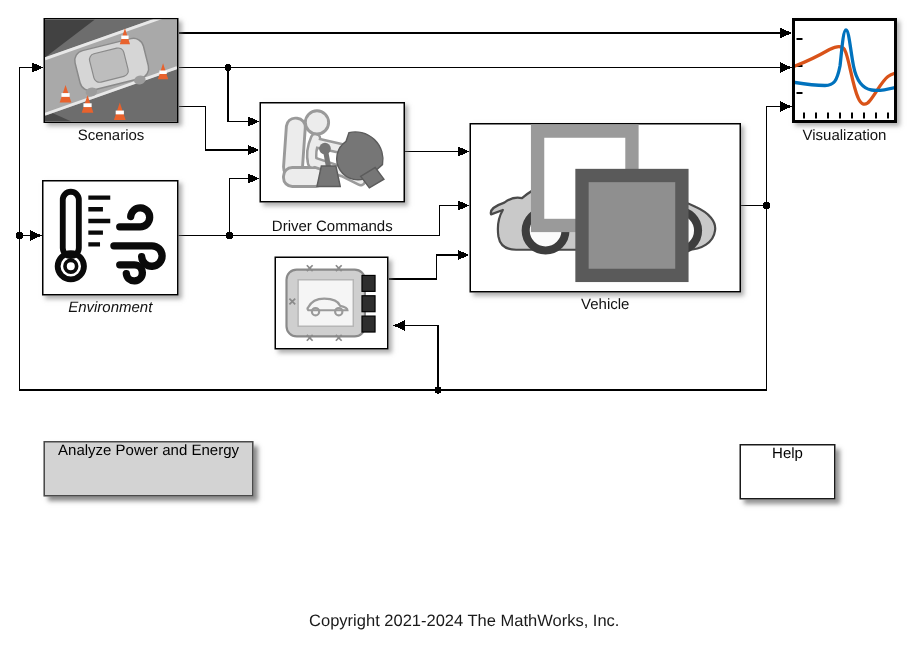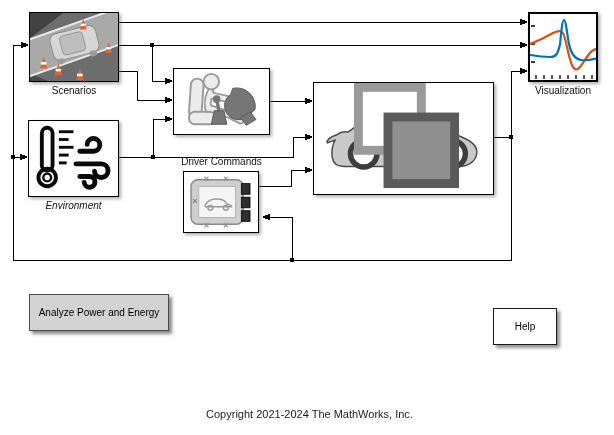--- a/index.html
+++ b/index.html
@@ -1,38 +1,38 @@
 <!DOCTYPE html>
 <html><head>
 <meta charset="utf-8">
 <style>
   html,body{margin:0;padding:0;background:#fff;}
   #canvas{
     position:relative;width:614px;height:435px;background:#fff;overflow:hidden;
-    font-family:"Liberation Sans","DejaVu Sans",sans-serif;color:#000;
+    font-family:"Liberation Sans","DejaVu Sans",sans-serif;color:#000;border-radius:18px;
   }
   .block{
     position:absolute;background:#fff;border:1px solid #000;box-sizing:border-box;
     box-shadow:2px 2px 3px rgba(110,110,110,0.55);
   }
   .block svg{display:block;width:100%;height:100%;}
   .blk-label{
     position:absolute;font-size:10px;text-align:center;white-space:nowrap;color:#111;
   }
   #wires{position:absolute;left:0;top:0;pointer-events:none;}
   .btn{
-    position:absolute;display:flex;align-items:center;justify-content:center;
+    position:absolute;display:flex;justify-content:center;
     font-size:10px;box-sizing:border-box;cursor:default;
   }
   #btn-analyze{
     left:29px;top:294px;width:140px;height:37px;background:#d3d3d3;
     border:1px solid #4a4a4a;box-shadow:3px 3px 3px rgba(60,60,60,0.6);
   }
   #btn-help{
-    left:493px;top:308px;width:64px;height:37px;background:#fff;
+    left:493px;top:296px;width:64px;height:37px;background:#fff;
     border:1.5px solid #1a1a1a;box-shadow:3px 3px 3px rgba(60,60,60,0.55);
   }
   #copyright{
     position:absolute;left:0;top:408px;width:595px;text-align:center;
     font-size:11px;color:#1a1a1a;text-indent:24px;
   }
   .badge{position:absolute;left:3px;bottom:3px;width:15px;height:15px;}
 </style>
 </head>
 <body>
@@ -169,21 +169,21 @@
 
       <path d="M60,20 a19,19 0 0 1 23,22 l-9,8 a12,12 0 0 1 -16,-24 z" fill="#767676" stroke="#5c5c5c" stroke-width="1"></path>
 
       <polygon points="68,50 78,44 84,52 74,58" fill="#767676" stroke="#5c5c5c" stroke-width="1"></polygon>
 
       <line x1="46" y1="44" x2="44" y2="33" stroke="#767676" stroke-width="3.5"></line>
       <circle cx="43.5" cy="31" r="4" fill="#767676"></circle>
       <polygon points="38,57 54,57 51,43 41,43" fill="#767676" stroke="#5c5c5c" stroke-width="1"></polygon>
     </svg>
   </div>
-  <div class="blk-label" style="left:161px;top:156px;width:121px;">Driver Commands</div>
+  <div class="blk-label" style="left:161px;top:146px;width:121px;">Driver Commands</div>
 
   <div class="block" style="left:183px;top:171px;width:76px;height:62px;">
     <svg viewBox="0 0 76 62">
       <rect x="7" y="8" width="54" height="46" rx="7" fill="#cfcfcf" stroke="#8a8a8a" stroke-width="1.5"></rect>
       <rect x="15" y="15" width="38" height="32" fill="#f5f5f5" stroke="#b5b5b5" stroke-width="1"></rect>
 
       <g stroke="#9a9a9a" stroke-width="1.5" fill="none">
         <path d="M22,34 q3,-6 11,-6 q9,0 11,5 q5,1 5,3 l-27,0 q-1,-1 0,-2 z"></path>
         <circle cx="27" cy="37" r="2.5"></circle>
         <circle cx="43" cy="37" r="2.5"></circle>
@@ -209,20 +209,21 @@
     <svg viewBox="0 0 181 113">
       <path d="M22,53 c4,-3 8,-4 12,-3 c8,-7 22,-14 37,-16 c16,-2 29,3 39,10 c15,2 32,7 42,12 c9,4 14,10 13,16 c-1,8 -9,13 -19,13 l-116,0 c-7,0 -11,-3 -12,-9 c-1,-7 0,-13 3,-18 l-8,3 c-1,-3 3,-6 9,-8 z" fill="#c9c9c9" stroke="#4a4a4a" stroke-width="1.5" stroke-linejoin="round"></path>
       <circle cx="50" cy="72" r="13.5" fill="#fbfbfb" stroke="#3d3d3d" stroke-width="5.5"></circle>
       <circle cx="140" cy="72" r="13.5" fill="#fbfbfb" stroke="#3d3d3d" stroke-width="5.5"></circle>
     </svg>
     <svg class="badge" viewBox="0 0 15 15">
       <rect x="1" y="1" width="8.5" height="8.5" fill="#fff" stroke="#9a9a9a" stroke-width="1.2"></rect>
       <rect x="5" y="5" width="9" height="9" fill="#8f8f8f" stroke="#5a5a5a" stroke-width="1.2"></rect>
     </svg>
   </div>
+  <div class="blk-label" style="left:343px;top:198px;width:121px;">Vehicle</div>
 
   <div class="block" style="left:528px;top:12px;width:70px;height:70px;border-width:2px;">
     <svg viewBox="0 0 66 66">
       <g stroke="#000" stroke-width="1.3">
         <path d="M1,12 h4 M1,30 h4 M1,48 h4"></path>
         <path d="M6,65 v-4 M14,65 v-4 M22,65 v-4 M30,65 v-4 M38,65 v-4 M46,65 v-4 M54,65 v-4 M62,65 v-4"></path>
       </g>
       <path d="M0,30 C8,27 16,23 23,19 C27,17 31,16 33,19 C36,24 38,42 42,51 C44,56 47,57 50,53 C54,48 58,40 62,37 C64,35.5 66,35 66,35" fill="none" stroke="#D95319" stroke-width="2.2" stroke-linecap="round"></path>
       <path d="M0,41 C6,42 13,43 20,43 C26,43 28,40 30,30 C31,22 32,6 34,6 C36,6 37,20 39,30 C41,40 45,45 51,46 C56,46.8 62,45.5 66,44.5" fill="none" stroke="#0072BD" stroke-width="2.2" stroke-linecap="round"></path>
     </svg>

